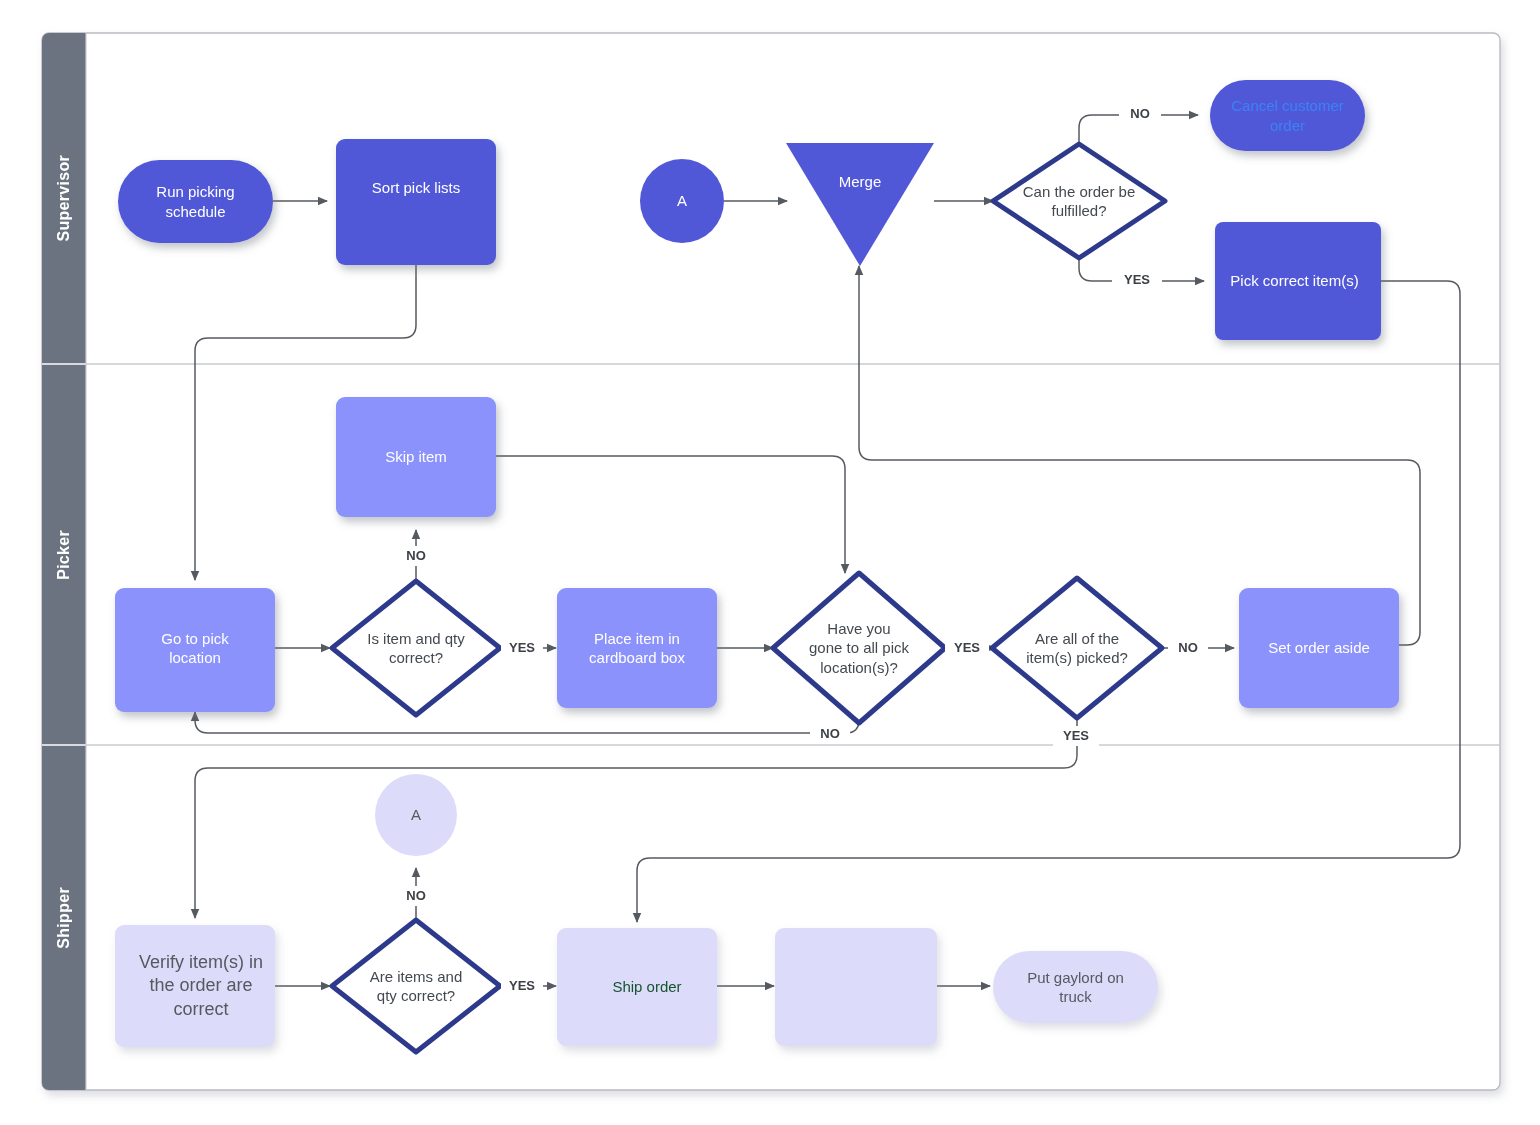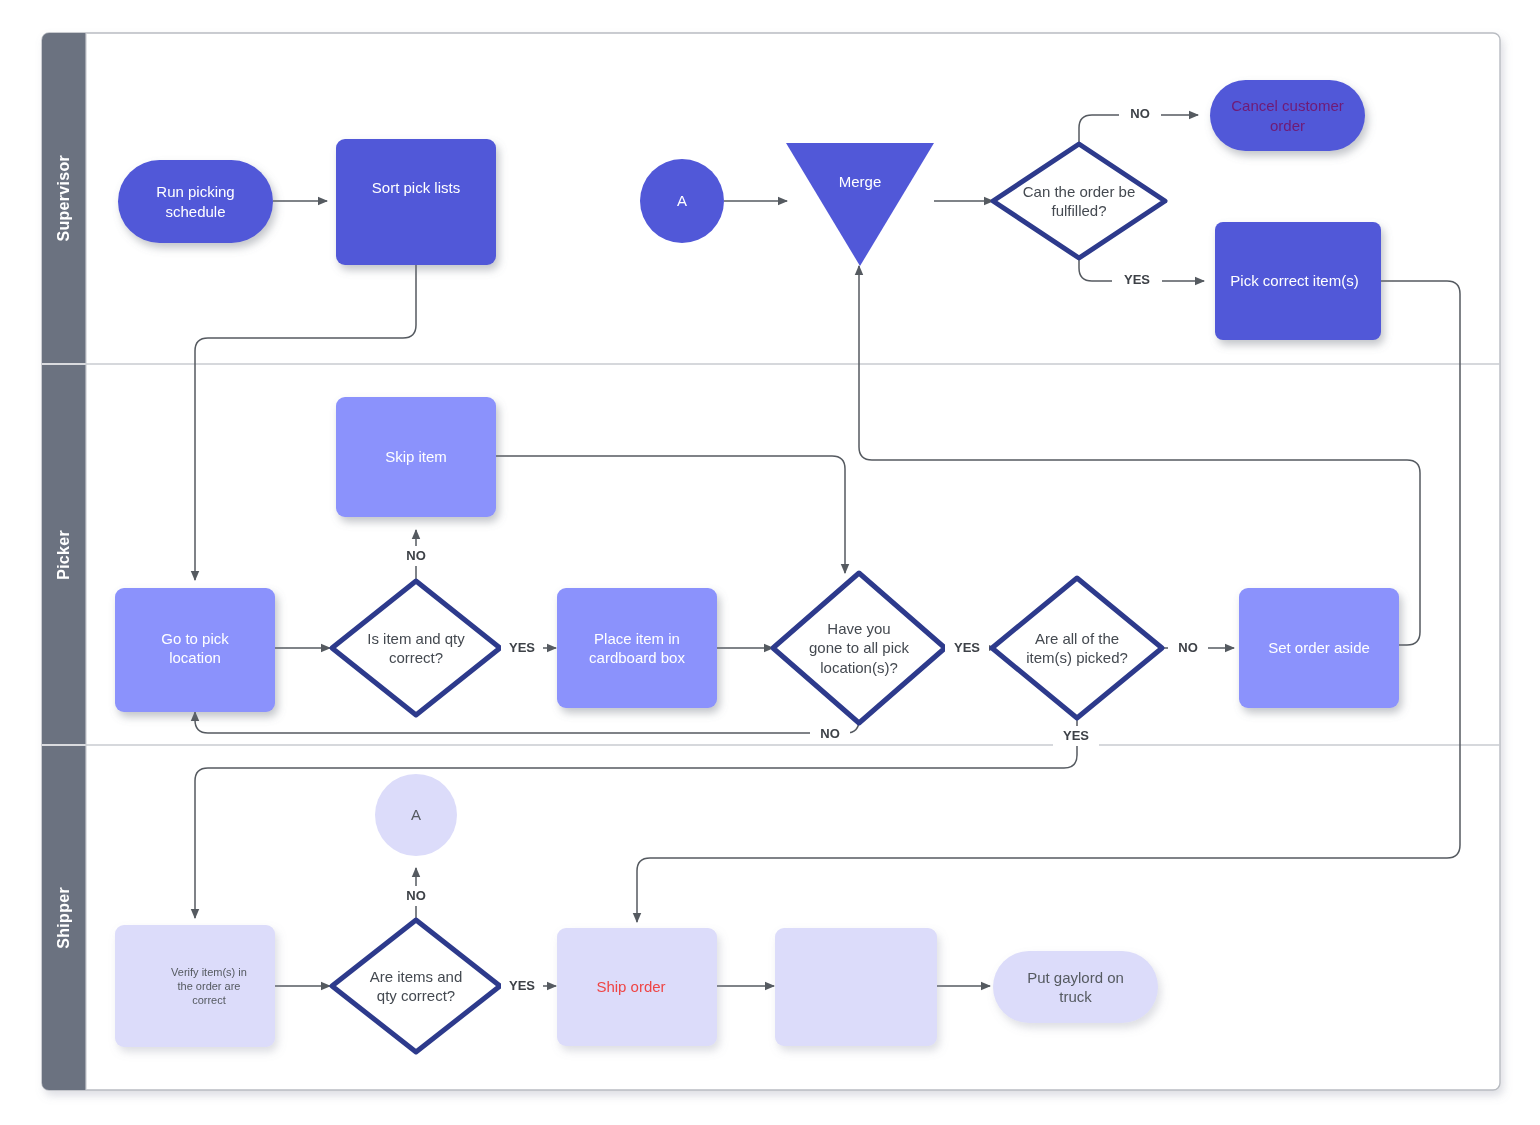--- a/index.html
+++ b/index.html
@@ -122,45 +122,45 @@
     <span style="writing-mode:vertical-rl;transform:rotate(180deg);color:#ffffff;font-size:16px;font-weight:bold;letter-spacing:.3px;">Shipper</span>
   </div>
 
   <div class="nodeLabel" style="left:118px;top:160px;width:155px;height:83px;color:#ffffff;font-size:15px;white-space:pre-line;">Run picking
 schedule</div>
   <div class="nodeLabel" style="left:336px;top:139px;width:160px;height:97px;color:#ffffff;font-size:15px;white-space:pre-line;">Sort pick lists</div>
   <div class="nodeLabel" style="left:640px;top:159px;width:84px;height:84px;color:#ffffff;font-size:15px;white-space:pre-line;">A</div>
   <div class="nodeLabel" style="left:786px;top:162px;width:148px;height:40px;color:#ffffff;font-size:15px;white-space:pre-line;">Merge</div>
   <div class="nodeLabel" style="left:999px;top:163px;width:160px;height:76px;color:#444950;font-size:15px;white-space:pre-line;">Can the order be
 fulfilled?</div>
-  <div class="nodeLabel" style="left:1210px;top:80px;width:155px;height:71px;color:#701a75;font-size:15px;white-space:pre-line;">Cancel customer
+  <div class="nodeLabel" style="left:1210px;top:80px;width:155px;height:71px;color:#3b82f6;font-size:15px;white-space:pre-line;">Cancel customer
 order</div>
   <div class="nodeLabel" style="left:1215px;top:222px;width:159px;height:118px;color:#ffffff;font-size:15px;white-space:pre-line;">Pick correct item(s)</div>
 
   <div class="nodeLabel" style="left:336px;top:397px;width:160px;height:120px;color:#ffffff;font-size:15px;white-space:pre-line;border-radius:17px;">Skip item</div>
   <div class="nodeLabel" style="left:115px;top:588px;width:160px;height:120px;color:#ffffff;font-size:15px;white-space:pre-line;">Go to pick
 location</div>
   <div class="nodeLabel" style="left:338px;top:612px;width:156px;height:72px;color:#444950;font-size:15px;white-space:pre-line;">Is item and qty
 correct?</div>
   <div class="nodeLabel" style="left:557px;top:588px;width:160px;height:120px;color:#ffffff;font-size:15px;white-space:pre-line;">Place item in
 cardboard box</div>
   <div class="nodeLabel" style="left:784px;top:604px;width:150px;height:88px;color:#444950;font-size:15px;white-space:pre-line;">Have you
 gone to all pick
 location(s)?</div>
   <div class="nodeLabel" style="left:1000px;top:612px;width:154px;height:72px;color:#444950;font-size:15px;white-space:pre-line;">Are all of the
 item(s) picked?</div>
   <div class="nodeLabel" style="left:1239px;top:588px;width:160px;height:120px;color:#ffffff;font-size:15px;white-space:pre-line;">Set order aside</div>
 
   <div class="nodeLabel" style="left:375px;top:774px;width:82px;height:82px;color:#555a60;font-size:15px;white-space:pre-line;">A</div>
-  <div class="nodeLabel" style="left:115px;top:925px;width:172px;height:122px;color:#555a60;font-size:11px;white-space:pre-line;padding-left:8px;">Verify item(s) in
+  <div class="nodeLabel" style="left:115px;top:925px;width:172px;height:122px;color:#555a60;font-size:18px;white-space:pre-line;">Verify item(s) in
 the order are
 correct</div>
   <div class="nodeLabel" style="left:340px;top:950px;width:152px;height:72px;color:#444950;font-size:15px;white-space:pre-line;">Are items and
 qty correct?</div>
-  <div class="nodeLabel" style="left:551px;top:928px;width:160px;height:118px;color:#ef4444;font-size:15px;white-space:pre-line;">Ship order</div>
+  <div class="nodeLabel" style="left:567px;top:928px;width:160px;height:118px;color:#14532d;font-size:15px;white-space:pre-line;">Ship order</div>
   <div class="nodeLabel" style="left:993px;top:951px;width:165px;height:72px;color:#555a60;font-size:15px;white-space:pre-line;">Put gaylord on
 truck</div>
 
   <div class="nodeLabel" style="left:1119px;top:104px;width:42px;height:20px;color:#3d4147;font-size:13px;font-weight:bold;background:#ffffff;">NO</div>
   <div class="nodeLabel" style="left:1112px;top:270px;width:50px;height:20px;color:#3d4147;font-size:13px;font-weight:bold;background:#ffffff;">YES</div>
 
   <div class="nodeLabel" style="left:396px;top:546px;width:40px;height:20px;color:#3d4147;font-size:13px;font-weight:bold;background:#ffffff;">NO</div>
   <div class="nodeLabel" style="left:501px;top:638px;width:42px;height:20px;color:#3d4147;font-size:13px;font-weight:bold;background:#ffffff;">YES</div>
 
   <div class="nodeLabel" style="left:810px;top:724px;width:40px;height:20px;color:#3d4147;font-size:13px;font-weight:bold;background:#ffffff;">NO</div>

